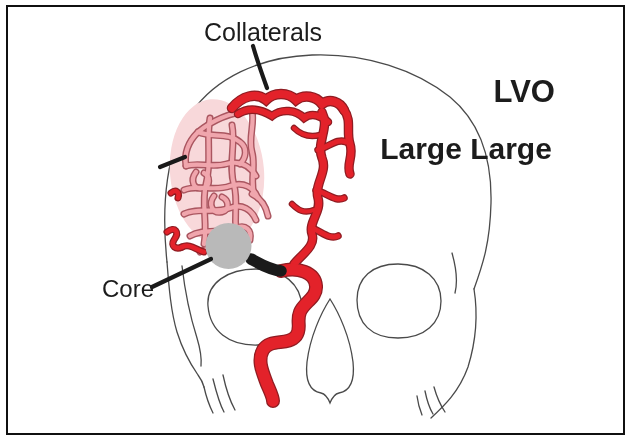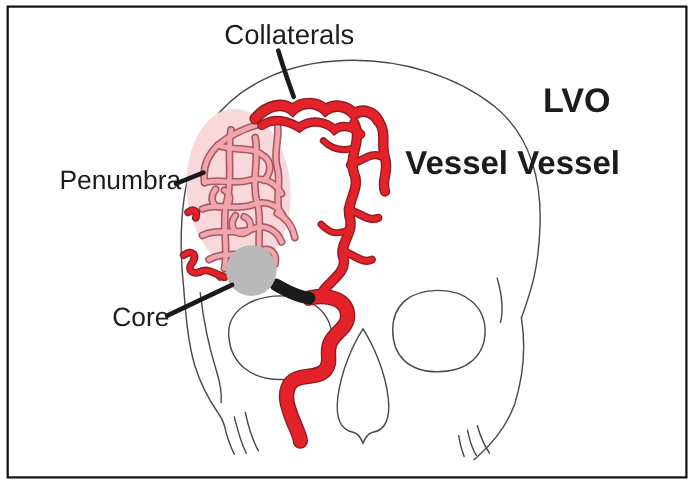--- a/index.html
+++ b/index.html
@@ -133,20 +133,19 @@
     <circle cx="228.5" cy="246" r="23" fill="#b9b9b9"></circle>
 
     <g fill="none" stroke="#1a1a1a" stroke-width="4.2" stroke-linecap="round">
       <path d="M 253,46 C 257,60 262,74 267,88"></path>
       <path d="M 160,167 L 185,157"></path>
       <path d="M 152,287 L 211,259"></path>
     </g>
   </svg>
 
   <div class="lbl" id="collaterals-label">Collaterals</div>
-  <div class="lbl" id="penumbra-label">Penumbra</div>
   <div class="lbl" id="core-label">Core</div>
 
   <div class="lbl" id="lvo-abbr">LVO</div>
   <div class="lbl" id="lvo-full">
-    <span>Vessel Vessel</span><br>
+    <span>Large Large</span><br>
   </div>
 </div>
 
 </body></html>

